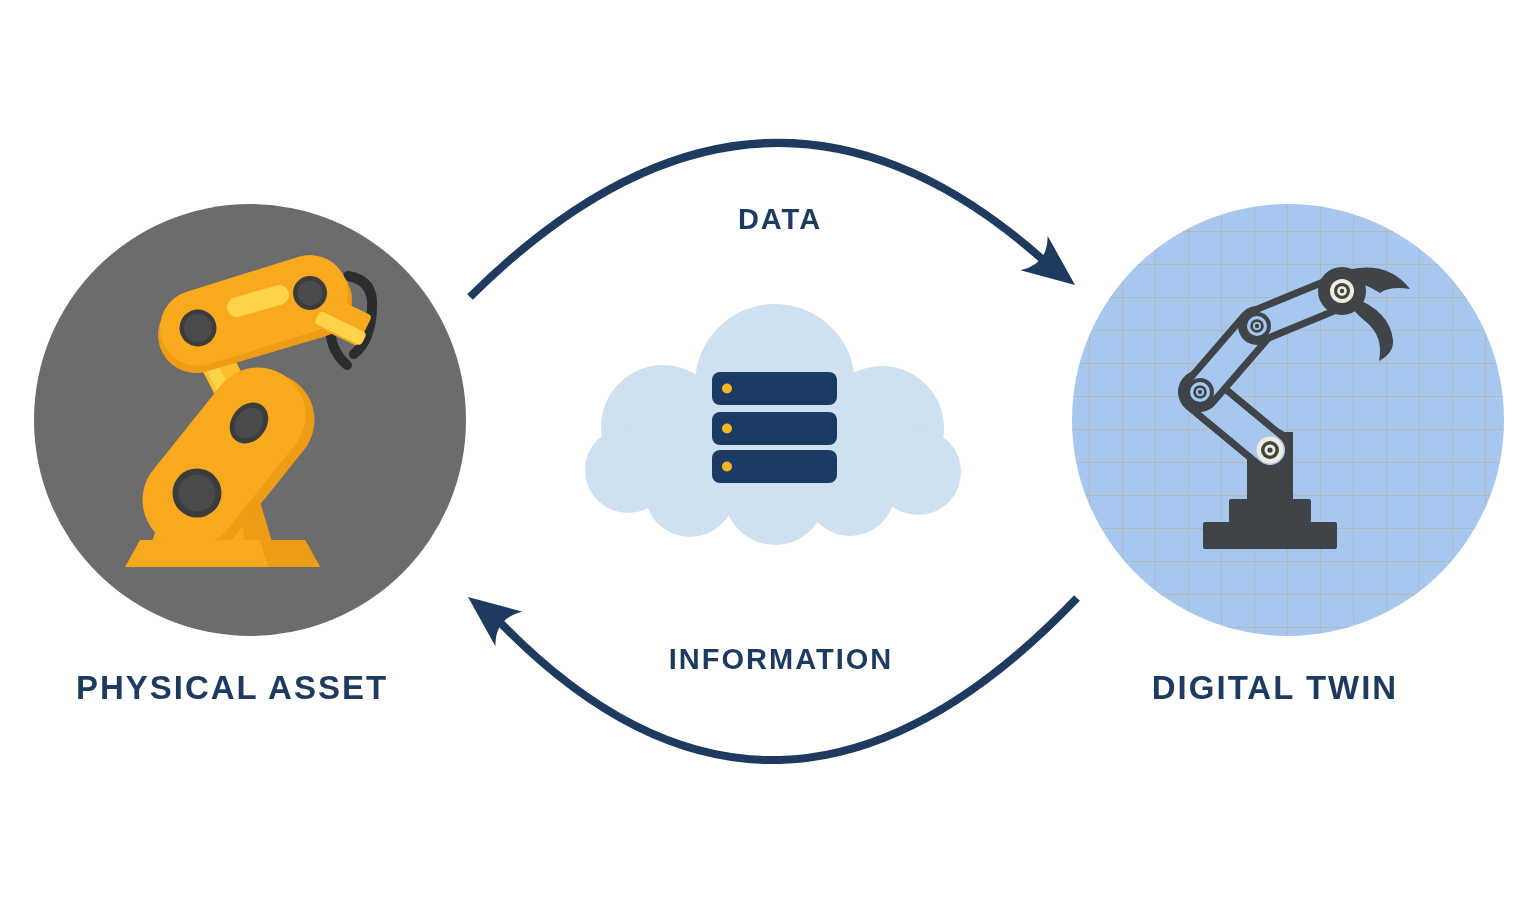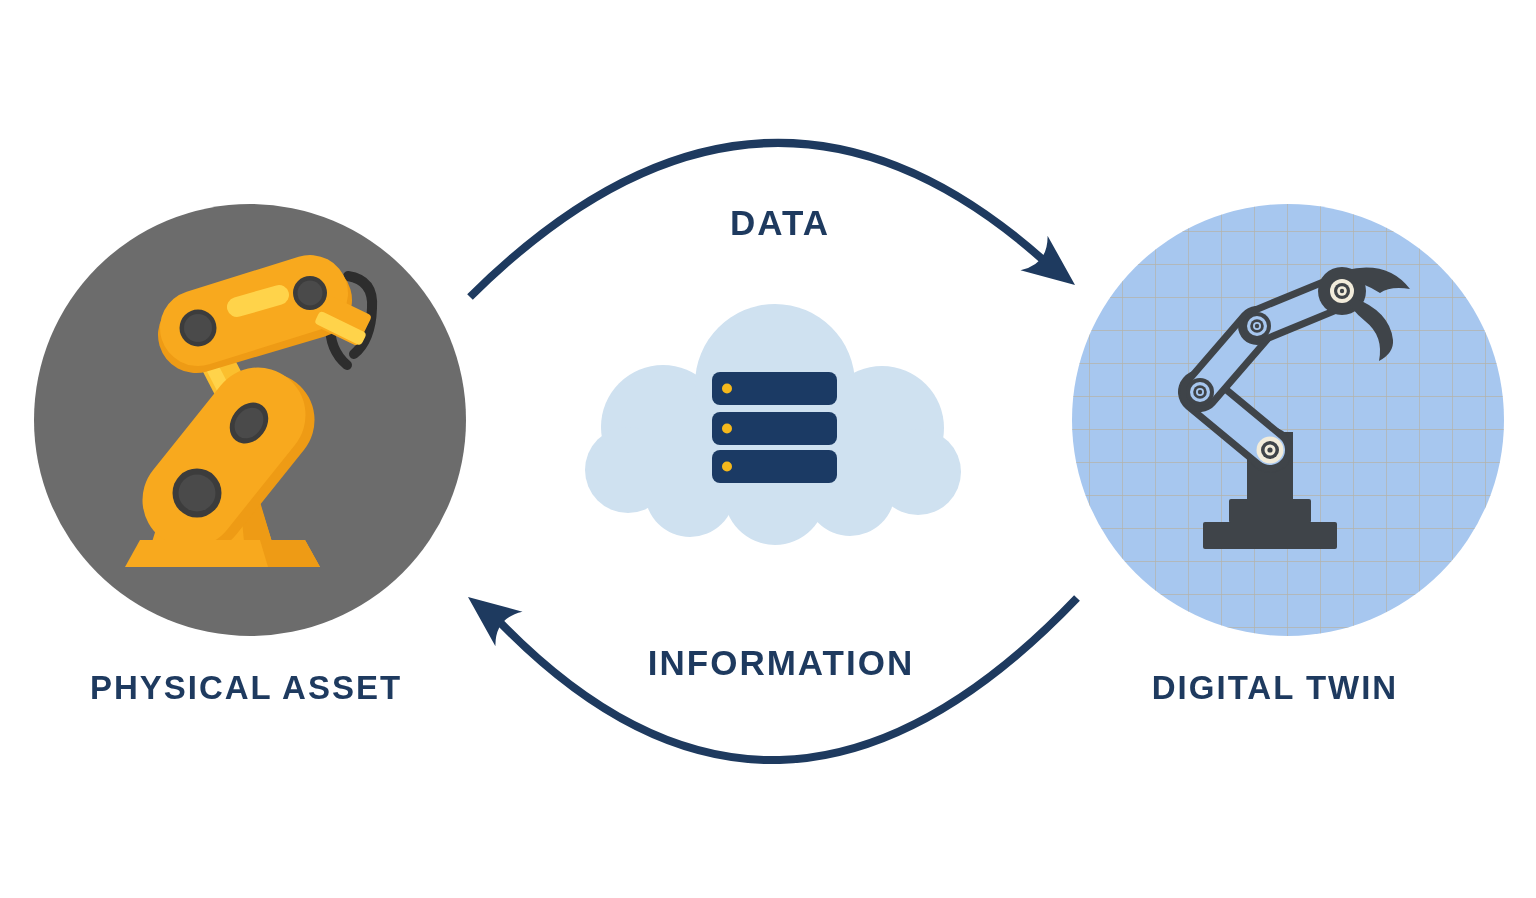--- a/index.html
+++ b/index.html
@@ -14,21 +14,21 @@
   .lbl{
     position:absolute;
     transform:translateX(-50%);
     color:var(--navy,#1e3a5f);
     font-weight:700;
     font-size:33px;
     letter-spacing:2px;
     white-space:nowrap;
     user-select:none;
   }
-  .flow-lbl{font-size:35px;}
+  .flow-lbl{font-size:29px;}
   
   .st-navy{stroke:var(--navy,#1e3a5f);}
   .f-navy{fill:var(--navy,#1e3a5f);}
   .f-gray-circle{fill:var(--physical-circle-gray,#6c6c6c);}
   .f-blue-circle{fill:var(--digital-circle-blue,#a7c7ef);}
   .st-grid{stroke:var(--grid-line,#b6af9f);}
   .f-cloud{fill:var(--cloud-blue,#cfe1f0);}
   .f-server{fill:var(--server-navy,#1b3a64);}
   .f-led{fill:var(--server-led-yellow,#f5b81c);}
   .f-yel{fill:var(--robot-yellow,#f8a91e);}
@@ -183,15 +183,15 @@
     <g>
       <path d="M 1077 598 Q 775 914 492 614" fill="none" class="st-navy" stroke-width="8"></path>
       <g transform="translate(468,597) rotate(-142)">
         <path d="M 0 0 L -52 -22 Q -34 0 -52 22 Z" class="f-navy"></path>
       </g>
     </g>
   </svg>
 
   <div class="lbl flow-lbl" style="left:780px;top:203px;">DATA</div>
   <div class="lbl flow-lbl" style="left:781px;top:643px;">INFORMATION</div>
-  <div class="lbl" style="left:246px;top:669px;">PHYSICAL ASSET</div>
+  <div class="lbl" style="left:232px;top:669px;">PHYSICAL ASSET</div>
   <div class="lbl" style="left:1275px;top:669px;">DIGITAL TWIN</div>
 </div>
 
 </body></html>

